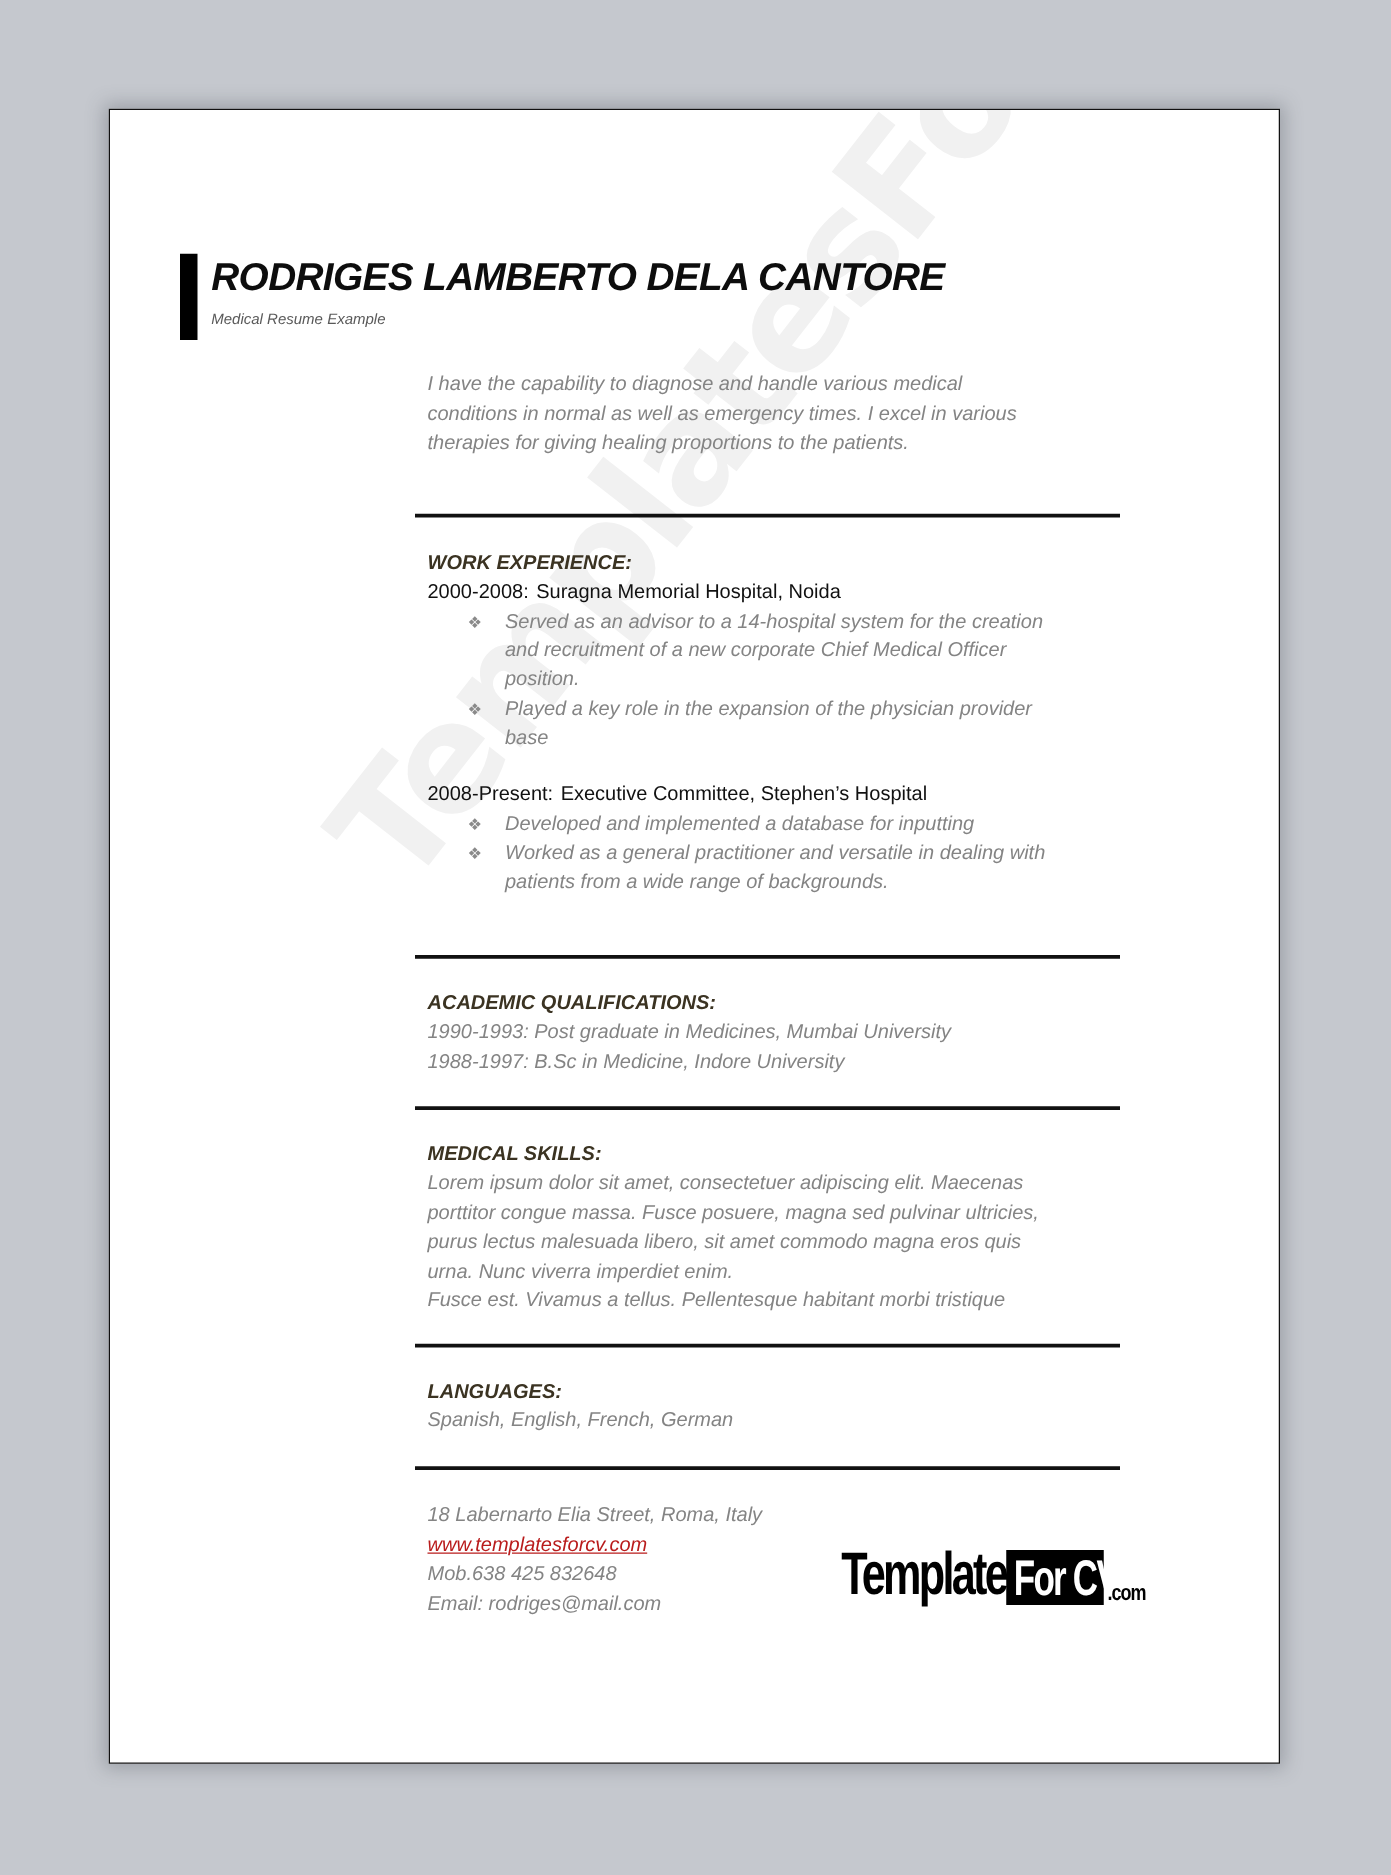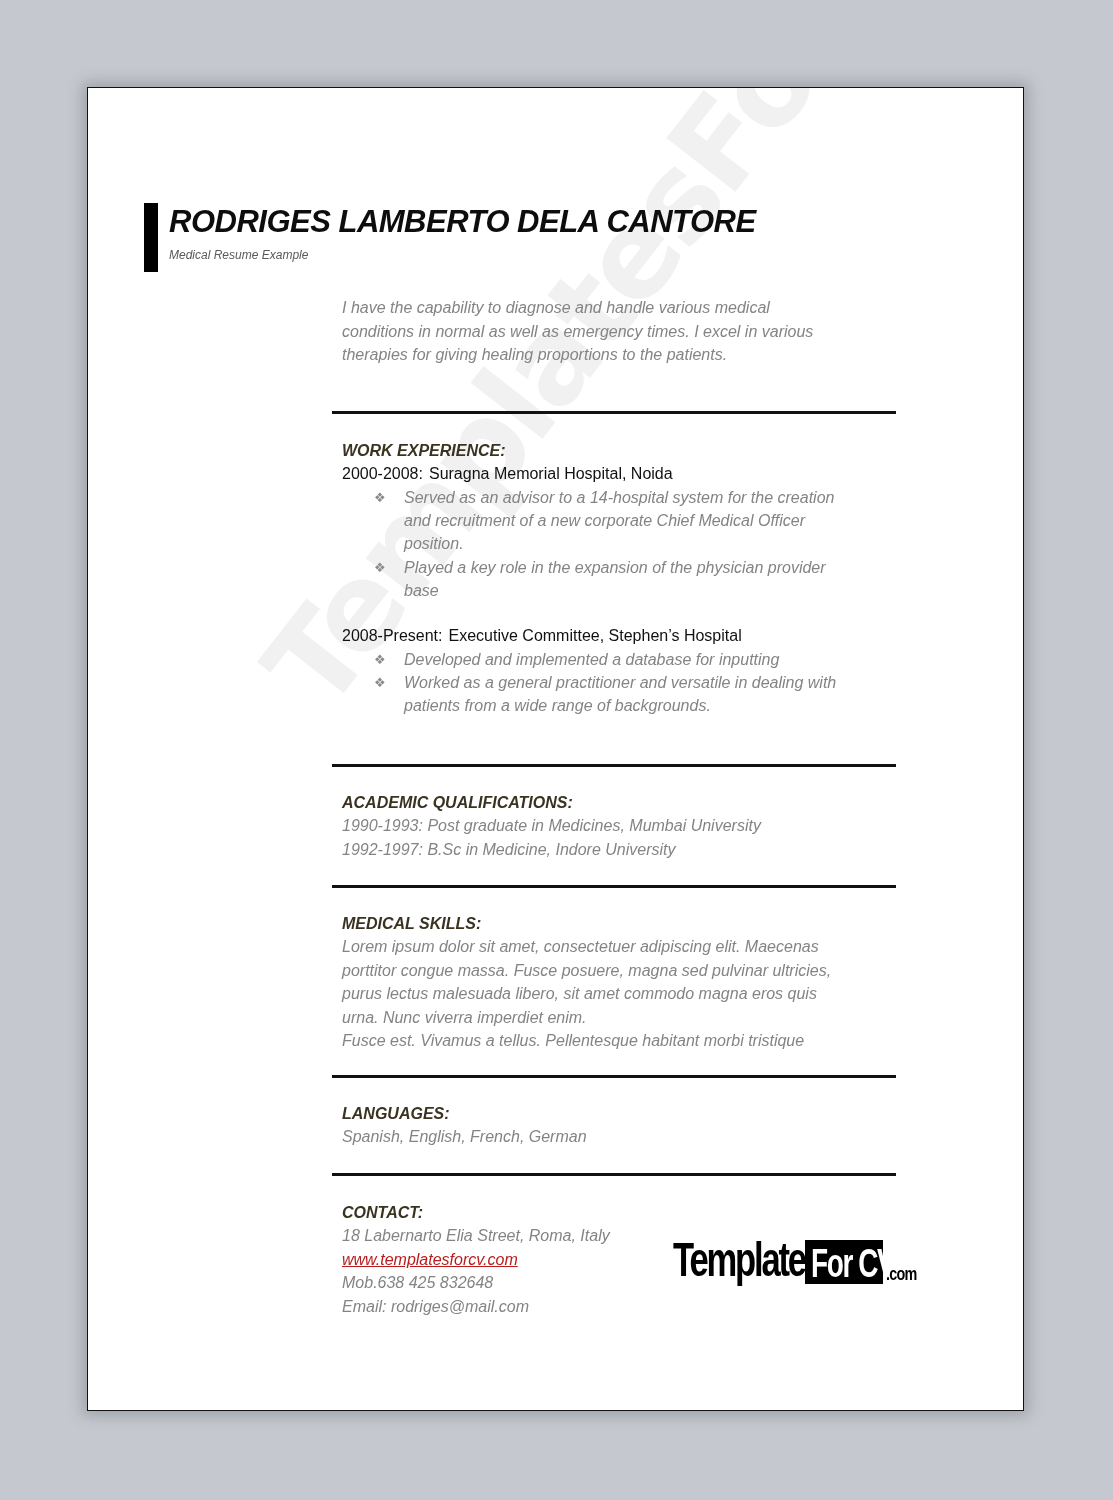--- a/index.html
+++ b/index.html
@@ -209,42 +209,41 @@
         <span>Worked as a general practitioner and versatile in dealing with</span><br>
         <span>patients from a wide range of backgrounds.</span>
       </li>
     </ul>
   </div>
   <div class="rule" style="top:676px;"></div>
 
   <div class="section" style="top:703px;">
     <h2 class="section-title">ACADEMIC QUALIFICATIONS:</h2>
     <p class="body-text">1990-1993:  Post graduate in Medicines, Mumbai University</p>
-    <p class="body-text">1992-1997:  B.Sc in Medicine, Indore University</p>
+    <p class="body-text">1988-1997:  B.Sc in Medicine, Indore University</p>
   </div>
   <div class="rule" style="top:797px;"></div>
 
   <div class="section" style="top:824px;">
     <h2 class="section-title">MEDICAL SKILLS:</h2>
     <p class="body-text">Lorem ipsum dolor sit amet, consectetuer adipiscing elit. Maecenas</p>
     <p class="body-text">porttitor congue massa. Fusce posuere, magna sed pulvinar ultricies,</p>
     <p class="body-text">purus lectus malesuada libero, sit amet commodo  magna eros quis</p>
     <p class="body-text">urna.  Nunc viverra imperdiet enim.</p>
     <p class="body-text">Fusce est. Vivamus a tellus. Pellentesque habitant  morbi tristique</p>
   </div>
   <div class="rule" style="top:987px;"></div>
 
   <div class="section" style="top:1014px;">
     <h2 class="section-title">LANGUAGES:</h2>
     <p class="body-text">Spanish, English, French, German</p>
   </div>
   <div class="rule" style="top:1085px;"></div>
 
   <div class="section" style="top:1113px;">
-    <h2 class="section-title">CONTACT:</h2>
     <p class="body-text">18 Labernarto  Elia Street, Roma, Italy</p>
     <p class="body-text">
       <span class="link">www.templatesforcv.com</span>
     </p>
     <p class="body-text">Mob.638 425 832648</p>
     <p class="body-text">Email: rodriges@mail.com</p>
   </div>
 
   <div class="logo">
     <span class="t1">Templates</span>

